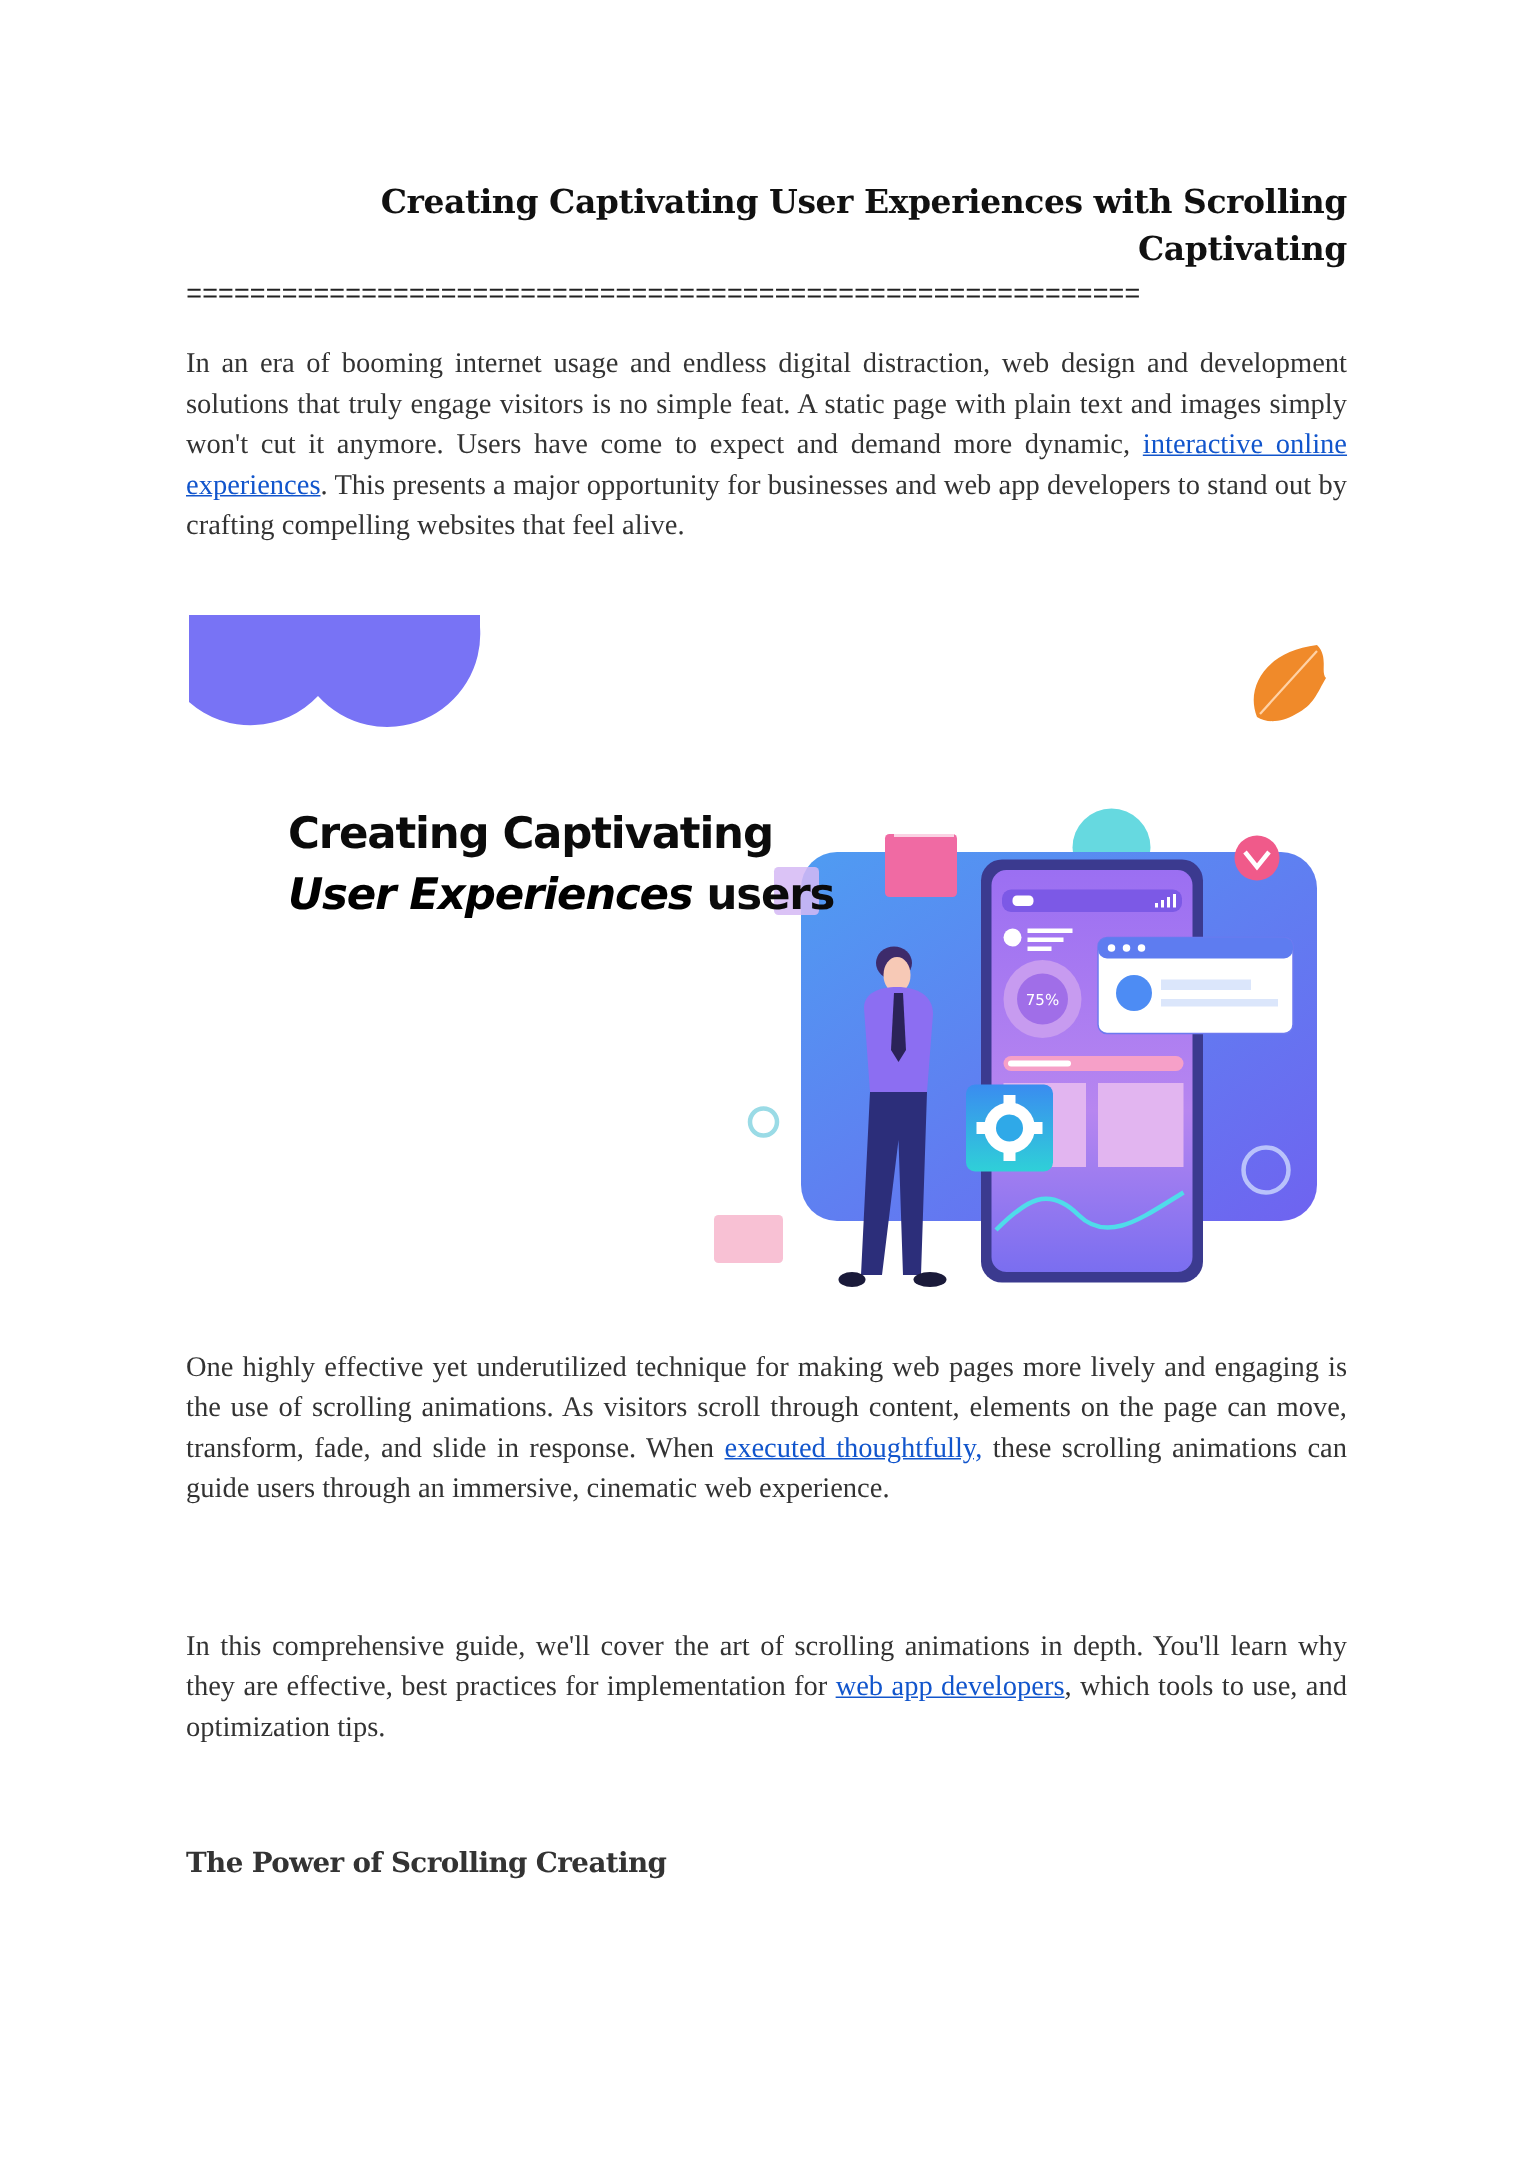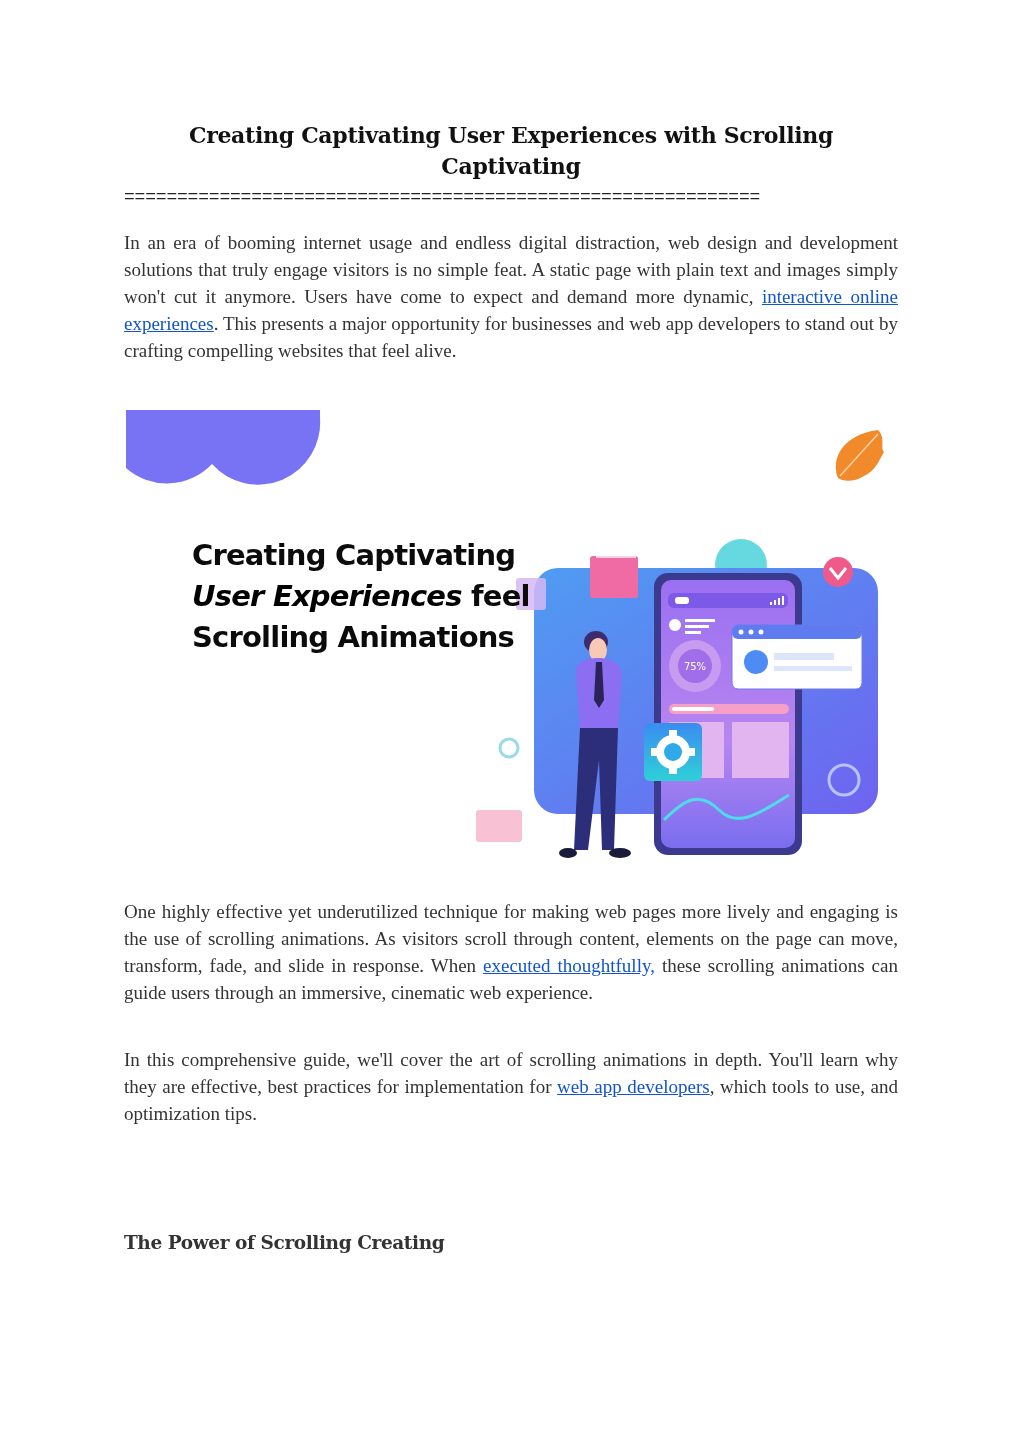--- a/index.html
+++ b/index.html
@@ -1,20 +1,20 @@
 <!DOCTYPE html>
 <html><head>
 <meta charset="utf-8">
 <style>
   html, body { margin: 0; padding: 0; background: #ffffff; }
   body { width: 1024px; height: 1446px; position: relative; overflow: hidden; }
   .page { position: absolute; left: 0; top: 0; width: 1024px; height: 1446px; }
   .doc-title {
     position: absolute; left: 124px; top: 120px; width: 774px;
-    text-align: center; font-family: "DejaVu Serif", serif; font-weight: bold;
+    text-align: right; font-family: "DejaVu Serif", serif; font-weight: bold;
     font-size: 22px; line-height: 31px; color: #111; letter-spacing: -0.3px;
   }
   .rule {
     position: absolute; left: 124px; top: 187px; width: 774px; overflow: hidden;
     white-space: nowrap; font-family: "Liberation Mono", monospace; font-size: 18px;
     line-height: 20px; color: #222; letter-spacing: -0.2px;
   }
   .para {
     position: absolute; left: 124px; width: 774px;
     font-family: "Liberation Serif", serif; font-size: 19px; line-height: 27px;
@@ -147,24 +147,23 @@
         <path d="M452 262 C452 252 462 248 474 248 C488 248 498 254 498 266 L494 318 L456 318 Z" fill="#8c6ef2"></path>
         <path d="M472 252 L478 252 L480 290 L475 298 L470 290 Z" fill="#2b2358"></path>
         <path d="M456 318 L494 318 L490 440 L478 440 L475 350 L464 440 L450 440 Z" fill="#2c2e7a"></path>
         <ellipse cx="444" cy="443" rx="9" ry="5" fill="#1a1a3a"></ellipse>
         <ellipse cx="496" cy="443" rx="11" ry="5" fill="#1a1a3a"></ellipse>
       </g>
     </svg>
 
     <div class="hero-title">
       <div>Creating Captivating</div>
-      <div><span class="accent">User Experiences</span><span> feel</span></div>
-      <div>Scrolling Animations</div>
+      <div><span class="accent">User Experiences</span><span> users</span></div>
     </div>
   </div>
 
   <p class="para" style="top:898px;"><span>One highly effective yet underutilized technique for making web pages more lively and engaging is the use of scrolling animations. As visitors scroll through content, elements on the page can move, transform, fade, and slide in response. When </span><a href="#">executed thoughtfully,</a><span> these scrolling animations can guide users through an immersive, cinematic web experience.</span></p>
 
-  <p class="para" style="top:1046px;"><span>In this comprehensive guide, we'll cover the art of scrolling animations in depth. You'll learn why they are effective, best practices for implementation for </span><a href="#">web app developers</a><span>, which tools to use, and optimization tips.</span></p>
+  <p class="para" style="top:1084px;"><span>In this comprehensive guide, we'll cover the art of scrolling animations in depth. You'll learn why they are effective, best practices for implementation for </span><a href="#">web app developers</a><span>, which tools to use, and optimization tips.</span></p>
 
 
   <div class="h2">The Power of Scrolling Creating</div>
 </div>
 
 </body></html>

